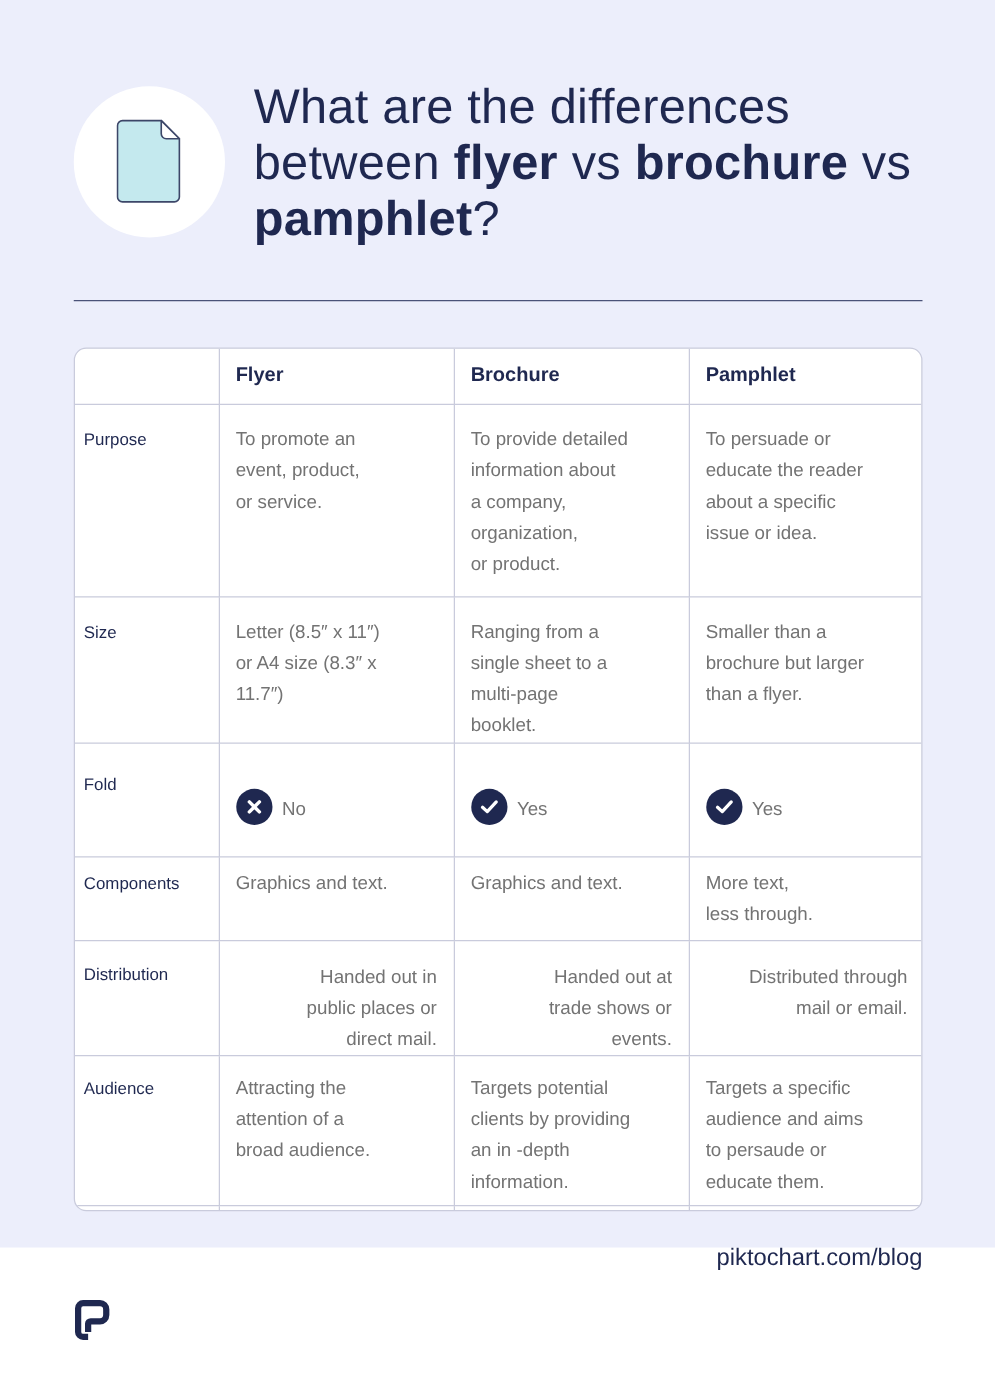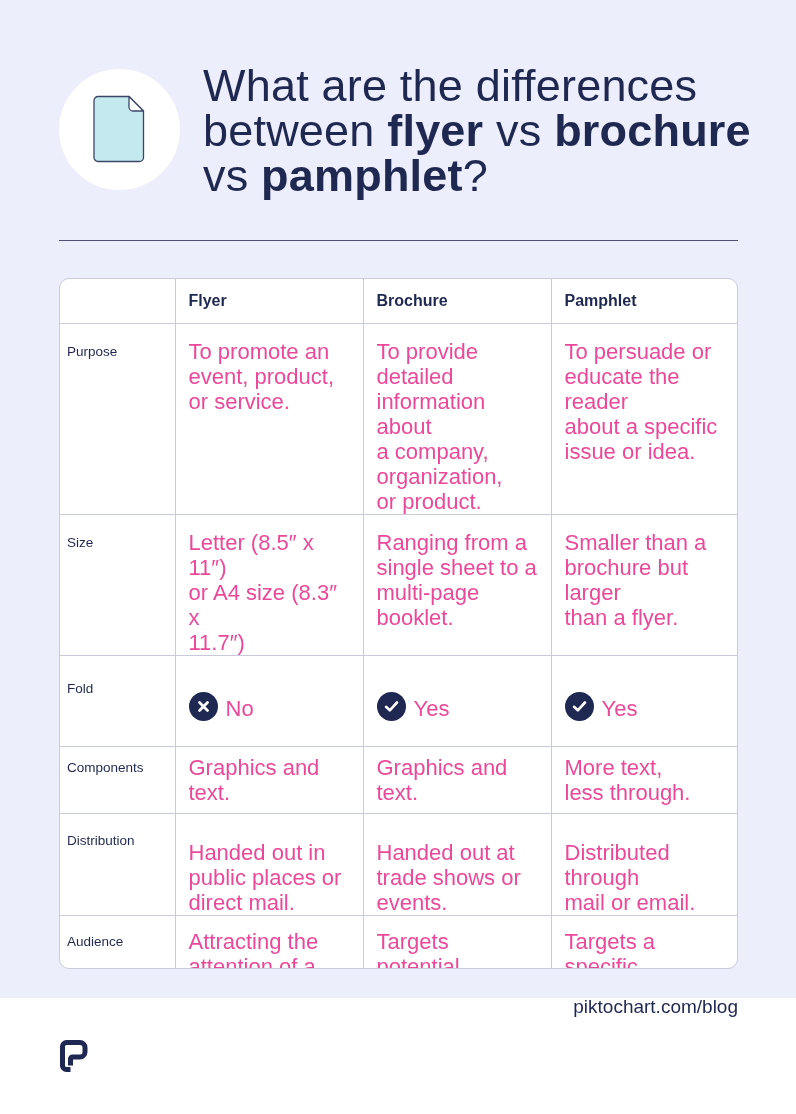--- a/index.html
+++ b/index.html
@@ -14,21 +14,21 @@
     position: absolute; left: 0; top: 0; width: 796px; height: 998px;
     background: #eceefb;
   }
   .icon-circle {
     position: absolute; left: 59px; top: 69px; width: 121px; height: 121px;
     border-radius: 50%; background: #ffffff;
   }
   .icon-circle svg { position: absolute; left: 34px; top: 26px; }
   .title {
     position: absolute; left: 203px; top: 63px; width: 560px;
-    font-size: 45px; line-height: 45px; color: #1f2850; font-weight: normal;
+    font-size: 39px; line-height: 45px; color: #1f2850; font-weight: normal;
     letter-spacing: 0.2px;
   }
   .title b { font-weight: bold; }
   .divider {
     position: absolute; left: 59px; top: 240px; width: 679px; height: 1px;
     background: #4a5278;
   }
   .table-wrap {
     position: absolute; left: 59px; top: 278px; width: 679px; height: 691px;
     background: #ffffff; border: 1px solid #c9cbdc; border-radius: 10px; overflow: hidden;
@@ -40,34 +40,34 @@
     text-align: left; vertical-align: top;
   }
   th:last-child, td:last-child { border-right: none; }
   tr:last-child td { border-bottom: none; }
   thead th {
     height: 44px; font-size: 16px; font-weight: bold; padding: 13px 13px 0 13px;
     color: #1f2850;
   }
   td.rowlabel { font-size: 13.5px; padding: 20px 0 0 7px; color: #1f2850; }
   td.cell {
-    font-size: 22px; line-height: 25px; padding: 15px 13px 0 13px; color: #ec4899;
+    font-size: 15px; line-height: 25px; padding: 15px 13px 0 13px; color: #737373;
     white-space: pre-line;
   }
   tr.r-purpose { height: 154px; }
   tr.r-size { height: 117px; }
   tr.r-fold { height: 54px; }
   tr.r-fold td.rowlabel { padding-top: 25px; }
   tr.r-fold td.cell { padding-top: 11px; }
   tr.r-components { height: 67px; }
   tr.r-components td.rowlabel { padding-top: 13px; }
   tr.r-components td.cell { padding-top: 8px; }
   tr.r-distribution { height: 89px; }
   tr.r-distribution td.rowlabel { padding-top: 19px; }
-  tr.r-distribution td.cell { padding-top: 26px; }
+  tr.r-distribution td.cell { padding-top: 16px; text-align: right; }
   tr.r-audience { height: 120px; }
   tr.r-audience td.rowlabel { padding-top: 18px; }
   tr.r-audience td.cell { padding-top: 13px; }
   tr.r-cost td.rowlabel { padding-top: 11px; padding-left: 6px; }
   tr.r-cost td.cell { padding-top: 6px; }
   .fold { display: flex; align-items: flex-end; gap: 8px; }
   .badge {
     width: 29px; height: 29px; border-radius: 50%; background: #1f2850;
     display: inline-flex; align-items: center; justify-content: center; flex: none;
   }

